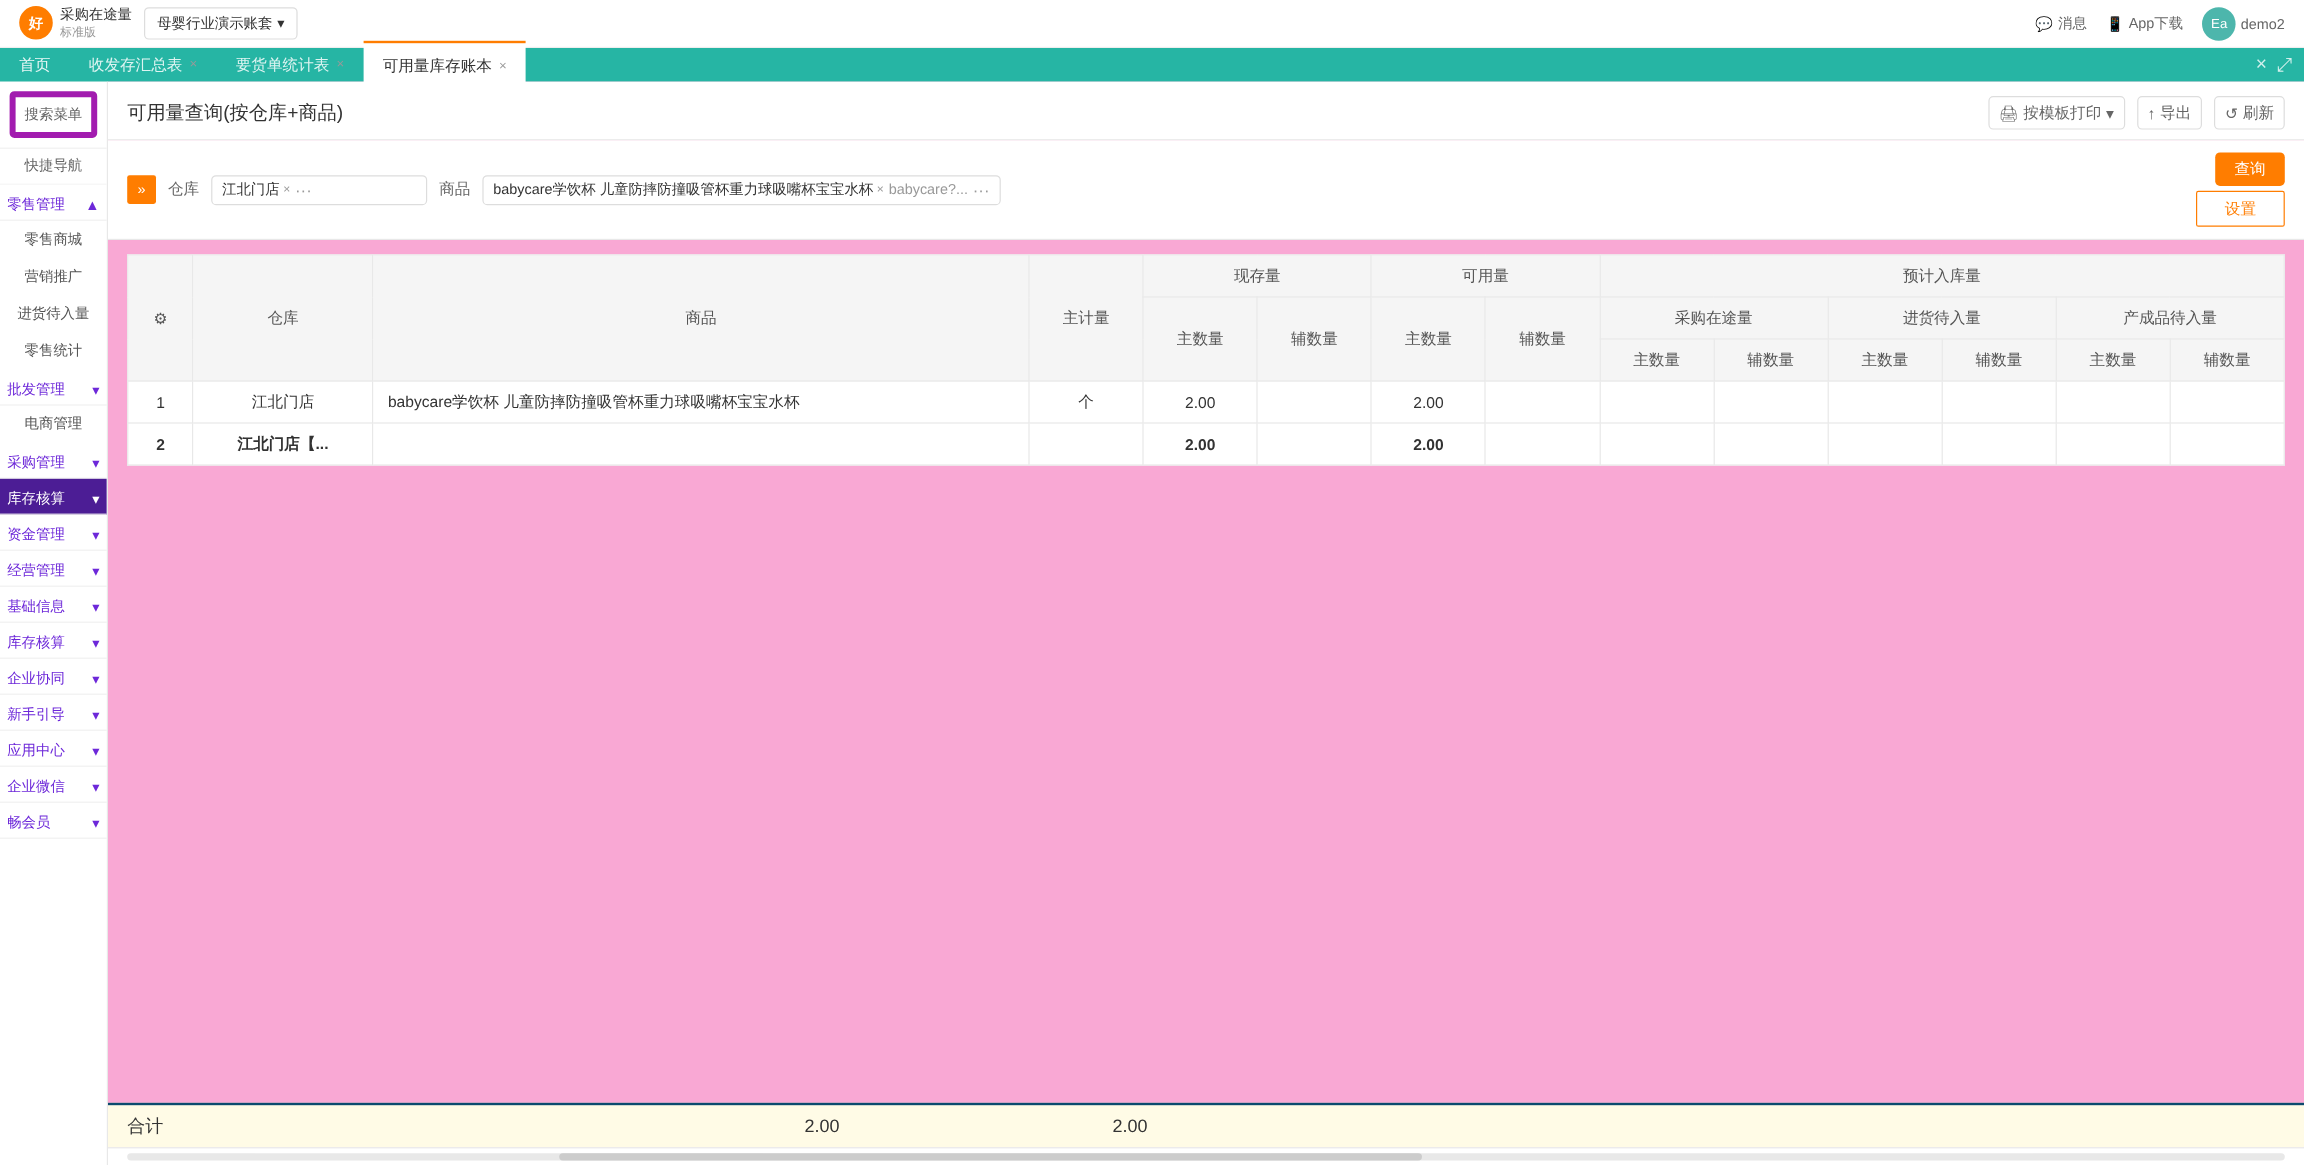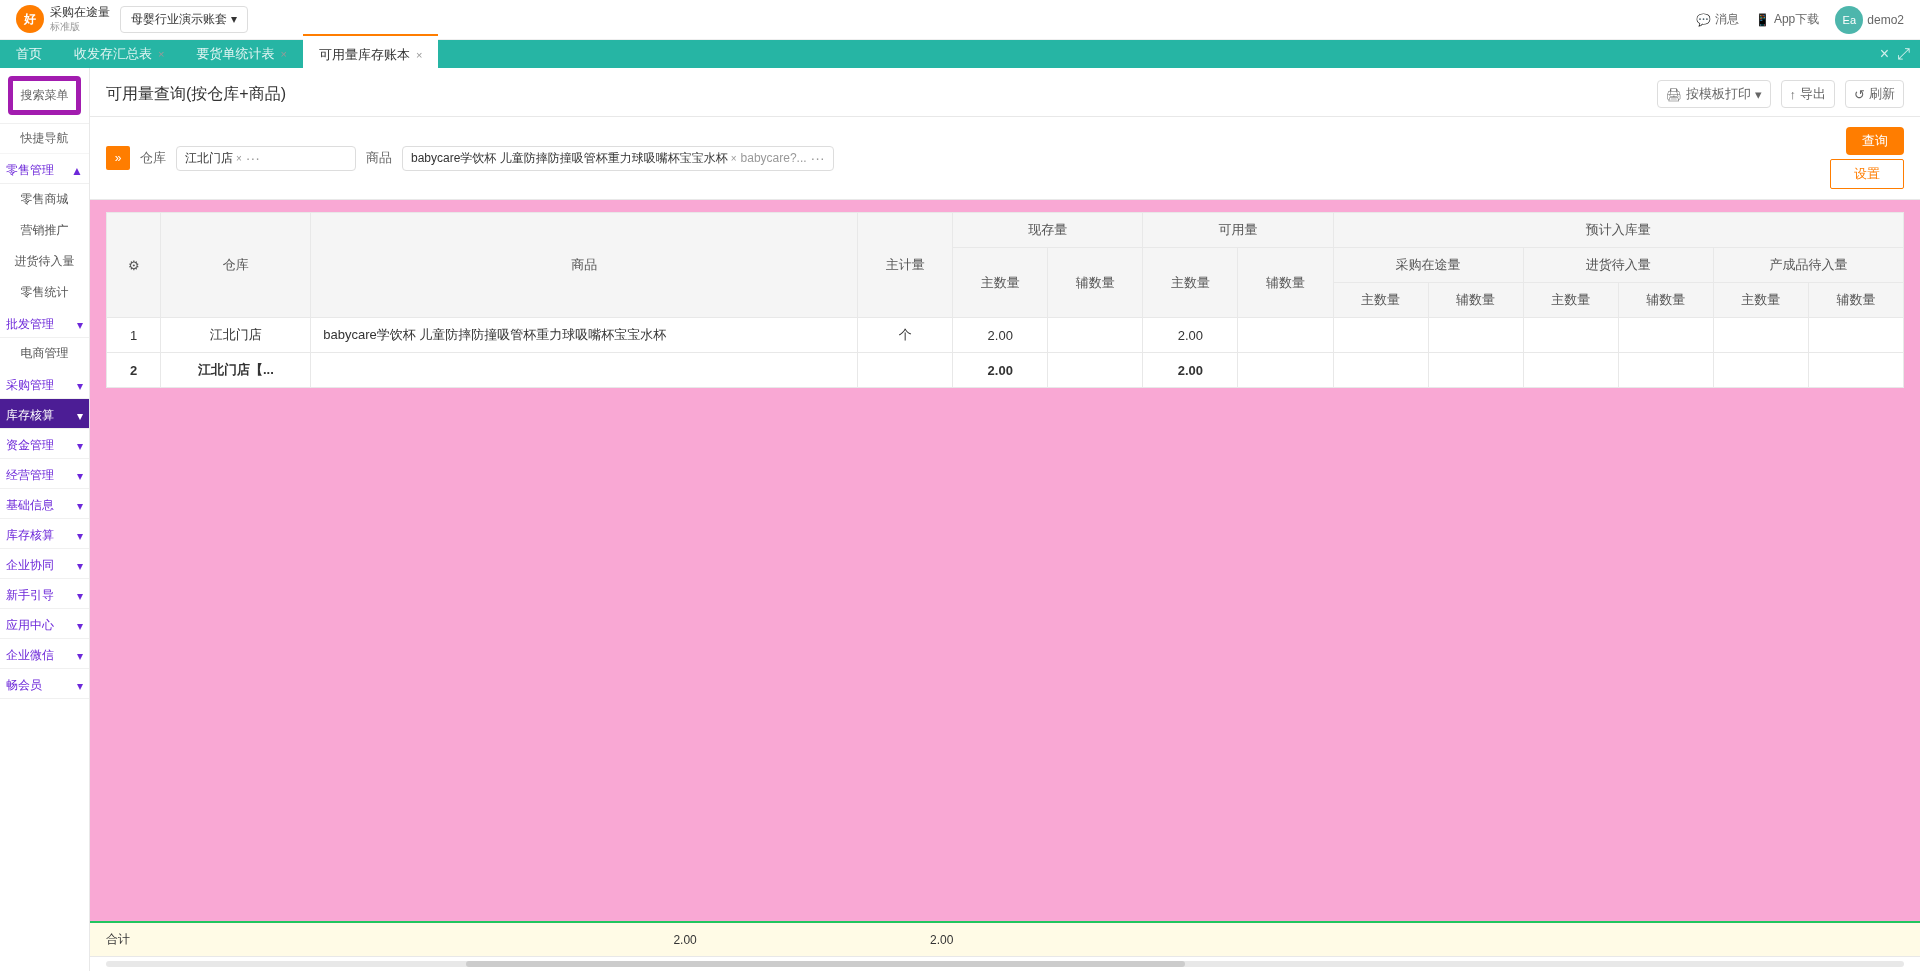--- a/index.html
+++ b/index.html
@@ -221,25 +221,25 @@
     }
     .data-table td { color: #333; }
     .col-header-group {
       background: #f5f5f5;
       text-align: center;
     }
 
     
     .table-footer {
       background: #fffbe6;
-      border-top: 2px solid #22c55e;
+      border-top: 2px solid #0c4a6e;
       padding: 8px 16px;
       display: flex;
       align-items: center;
-      font-size: 12px;
+      font-size: 15px;
       color: #333;
       flex-shrink: 0;
     }
     .footer-label { width: 130px; font-weight: 500; }
     .footer-vals { display: flex; flex: 1; }
     .footer-val { flex: 1; text-align: center; font-weight: 500; }
 
     
     .scroll-area { padding: 4px 16px; background: #fff; border-top: 1px solid #e8e8e8; flex-shrink: 0; }
     .scroll-track { background: #e8e8e8; height: 6px; border-radius: 3px; position: relative; }

